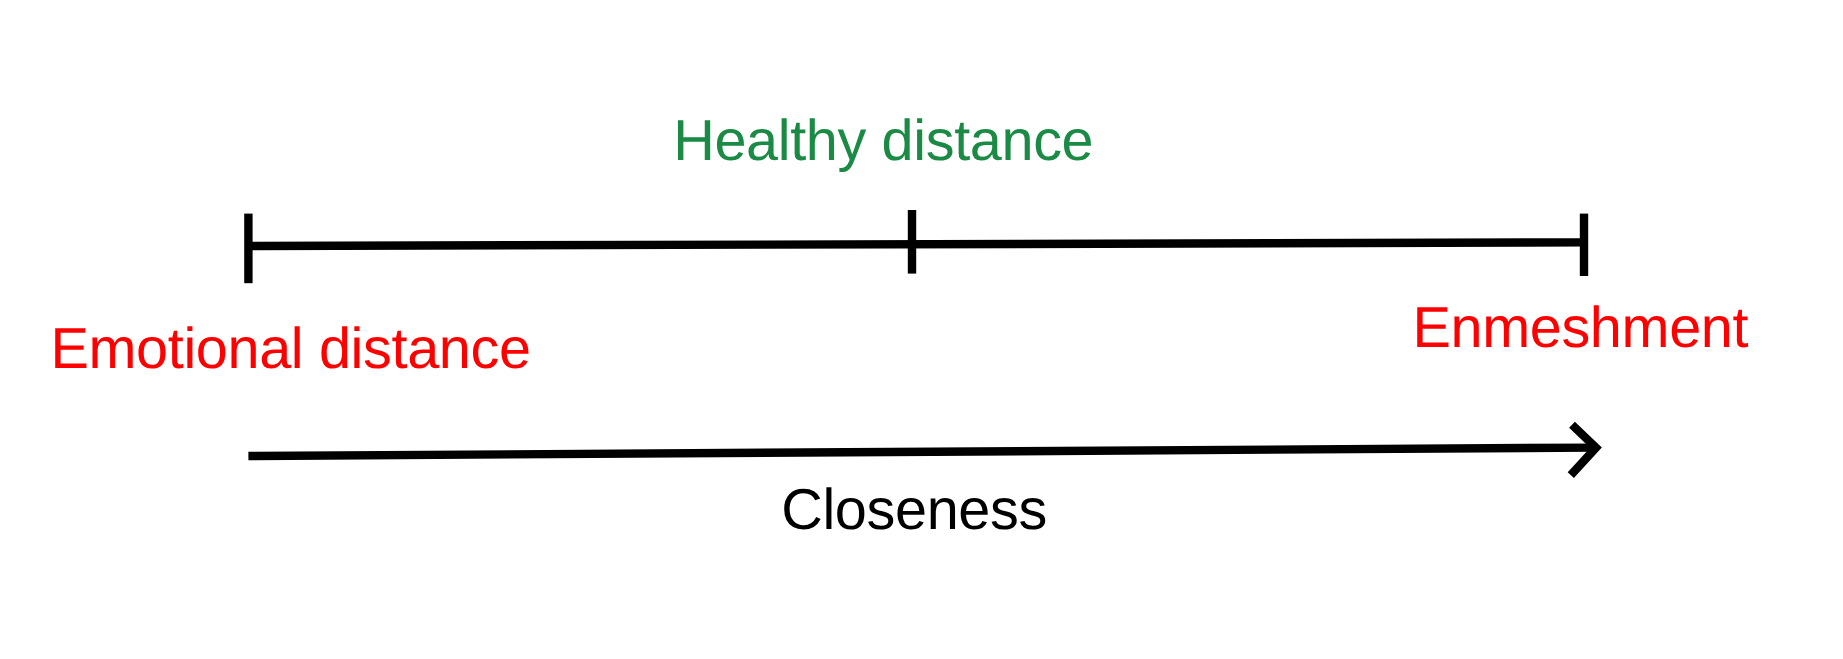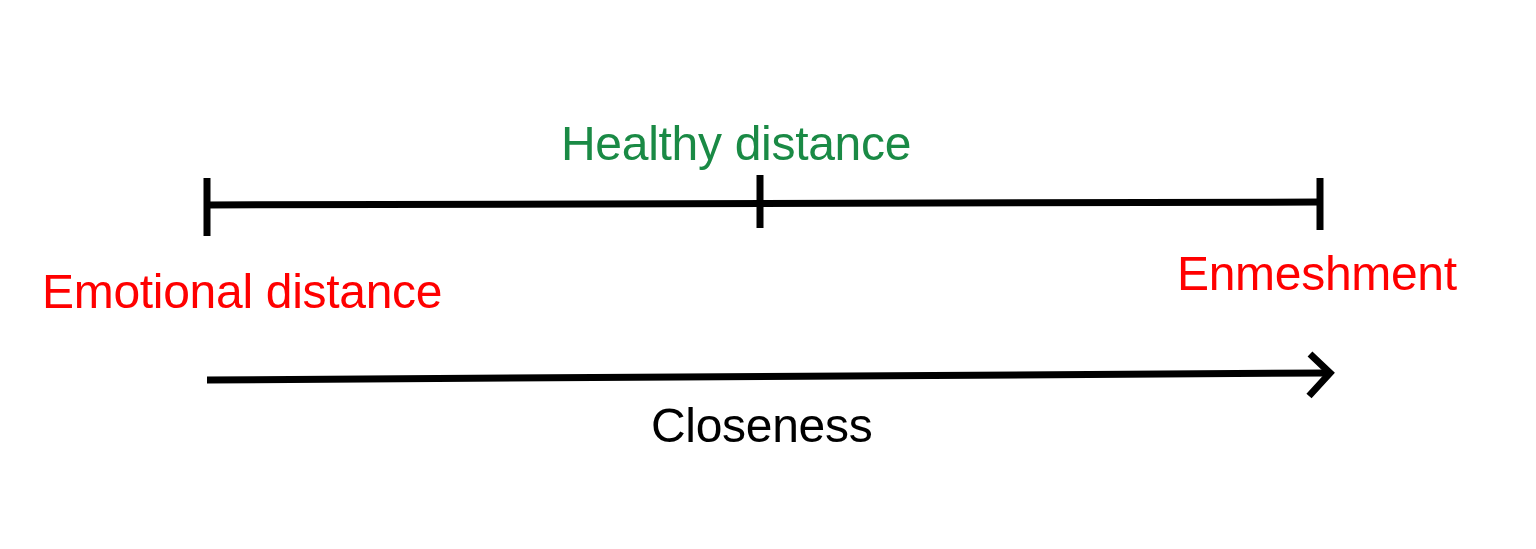--- a/index.html
+++ b/index.html
@@ -46,21 +46,21 @@
 
     <line x1="760" y1="175" x2="760" y2="228" stroke="#000" stroke-width="7"></line>
 
     <line x1="1320" y1="178" x2="1320" y2="230" stroke="#000" stroke-width="7"></line>
 
     <line x1="207" y1="380" x2="1328" y2="373" stroke="#000" stroke-width="7"></line>
 
     <polyline points="1310,354 1330,373 1309,396" fill="none" stroke="#000" stroke-width="7" stroke-linejoin="miter" stroke-linecap="butt"></polyline>
   </svg>
 
-  <div class="label label-green" style="left:561px; top:120px;text-align:center;">Healthy distance</div>
+  <div class="label label-green" style="left:561px; top:94px;text-align:center;">Healthy distance</div>
 
   <div class="label label-red" style="left:42px; top:252px;margin-top:16px;">Emotional distance</div>
 
   <div class="label label-black" style="left:651px; top:402px;">Closeness</div>
 
   <div class="label label-red" style="left:1177px; top:250px;">Enmeshment</div>
 
 </div>
 
 </body></html>

